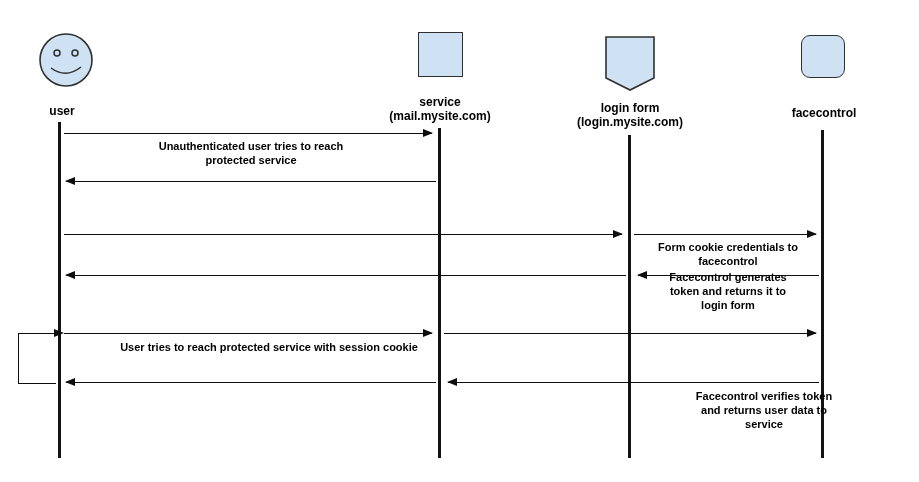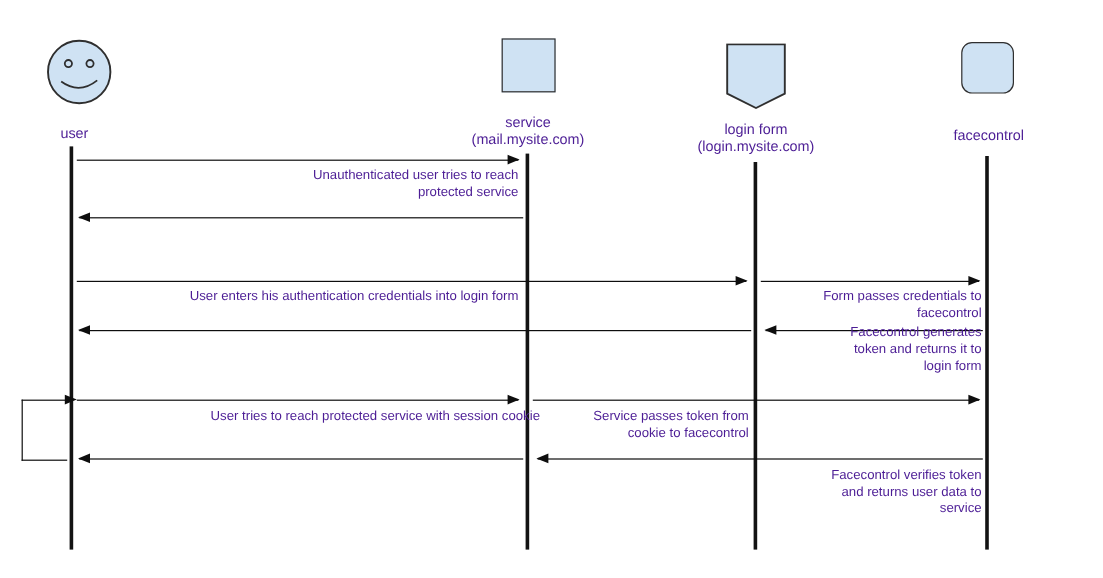--- a/index.html
+++ b/index.html
@@ -1,40 +1,41 @@
 <!DOCTYPE html>
 <html><head>
 <meta charset="utf-8">
 <style>
   html,body{margin:0;padding:0;background:#ffffff;}
   .canvas{
     position:relative;
     width:919px;height:482px;
     background:#ffffff;
     font-family:"Liberation Sans", sans-serif;
-    color:#4c1d95;
+    color:#000000;
     overflow:hidden;
+    font-weight:bold;
   }
   .lifeline{
     position:absolute;
     width:3px;
     background:#131313;
   }
   .actor-label{
     position:absolute;
     font-size:12px;
     line-height:14px;
     text-align:center;
     white-space:pre-line;
   }
   .msg-label{
     position:absolute;
     font-size:11px;
     line-height:14px;
-    text-align:right;
+    text-align:center;
     white-space:pre-line;
   }
   .arrow{
     position:absolute;
     height:0;
     border-top:1.5px solid #0e0e0e;
   }
   .arrow .head{
     position:absolute;
     width:0;height:0;
@@ -119,26 +120,25 @@
   <div class="msg-label" style="left:70px;top:139px;width:362px;">Unauthenticated user tries to reach
 protected service</div>
 
   <div class="arrow dir-left" style="left:66px;top:181px;width:370px;">
       <span class="head"></span>
     </div>
 
   <div class="arrow dir-right" style="left:64px;top:234px;width:558px;">
       <span class="head"></span>
     </div>
-  <div class="msg-label" style="left:70px;top:240px;width:362px;">User enters his authentication credentials into login form</div>
 
   <div class="arrow dir-right" style="left:634px;top:234px;width:182px;">
       <span class="head"></span>
     </div>
-  <div class="msg-label" style="left:638px;top:240px;width:180px;">Form passes credentials to
+  <div class="msg-label" style="left:638px;top:240px;width:180px;">Form cookie credentials to
 facecontrol</div>
 
   <div class="arrow dir-left" style="left:66px;top:275px;width:560px;">
       <span class="head"></span>
     </div>
 
   <div class="arrow dir-left" style="left:638px;top:275px;width:181px;">
       <span class="head"></span>
     </div>
   <div class="msg-label" style="left:638px;top:270px;width:180px;">Facecontrol generates
@@ -146,31 +146,29 @@
 login form</div>
 
   <div class="arrow dir-right" style="left:64px;top:333px;width:368px;">
       <span class="head"></span>
     </div>
   <div class="msg-label" style="left:88px;top:340px;width:362px;">User tries to reach protected service with session cookie</div>
 
   <div class="arrow dir-right" style="left:444px;top:333px;width:372px;">
       <span class="head"></span>
     </div>
-  <div class="msg-label" style="left:446px;top:340px;width:178px;">Service passes token from
-cookie to facecontrol</div>
 
   <div class="self-loop" style="left:18px;top:333px;width:37px;height:49px;">
       <span class="head"></span>
     </div>
 
   <div class="arrow dir-left" style="left:66px;top:382px;width:370px;">
       <span class="head"></span>
     </div>
 
   <div class="arrow dir-left" style="left:448px;top:382px;width:371px;">
       <span class="head"></span>
     </div>
-  <div class="msg-label" style="left:638px;top:389px;width:180px;">Facecontrol verifies token
+  <div class="msg-label" style="left:674px;top:389px;width:180px;">Facecontrol verifies token
 and returns user data to
 service</div>
 
 </div>
 
 </body></html>

